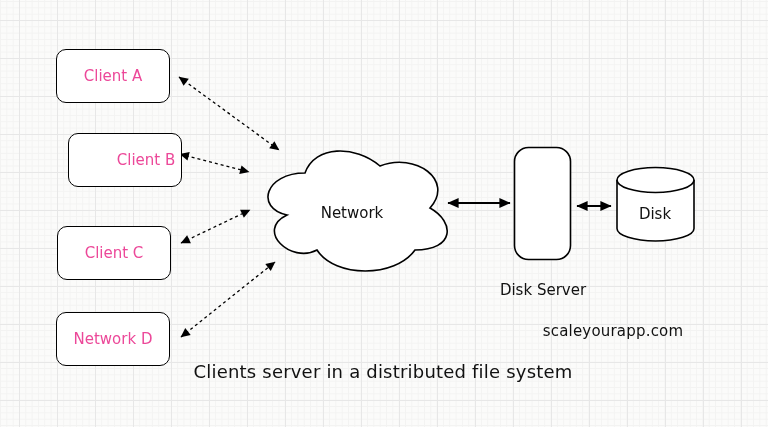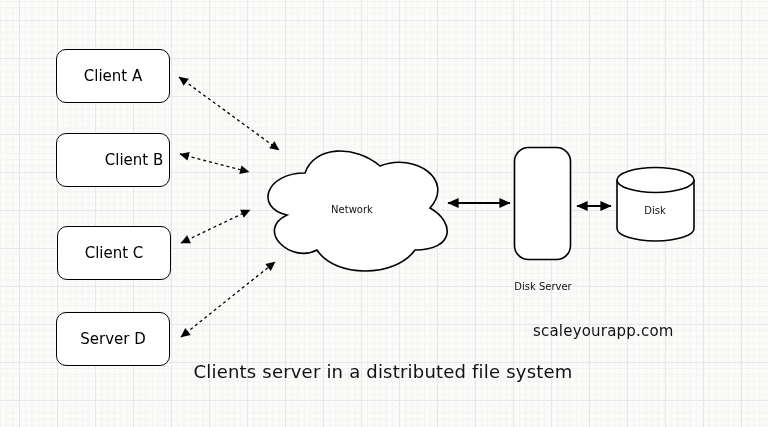--- a/index.html
+++ b/index.html
@@ -31,52 +31,52 @@
     position: absolute;
     width: 114px;
     height: 54px;
     background: #ffffff;
     border: 1.6px solid #000000;
     border-radius: 10px;
     display: flex;
     align-items: center;
     justify-content: center;
     font-size: 15px;
-    color: #000000;
+    color: #ec4899;
     box-sizing: border-box;
   }
   .node-client-a { left: 56px; top: 49px; }
-  .node-client-b { left: 56px; top: 133px; padding-left: 42px; }
+  .node-client-b { left: 68px; top: 133px; padding-left: 42px; }
   .node-client-c { left: 57px; top: 226px; }
   .node-client-d { left: 56px; top: 312px; }
   .shape-label {
     position: absolute;
     text-align: center;
-    font-size: 10px;
+    font-size: 15px;
     color: #111111;
   }
   .network-label { left: 302px; top: 204px; width: 100px; }
   .disk-label { left: 615px; top: 205px; width: 80px; }
   .fileserver-label { left: 483px; top: 281px; width: 120px; }
   .caption {
     position: absolute;
     left: 173px;
     top: 361px;
     width: 420px;
     text-align: center;
     font-size: 18px;
     letter-spacing: 0.2px;
     color: #111111;
   }
   .watermark {
     position: absolute;
     left: 533px;
     top: 322px;
     width: 160px;
-    text-align: left;
+    text-align: center;
     font-size: 15px;
     letter-spacing: 0.2px;
     color: #111111;
   }
 </style>
 </head>
 <body>
 
 <div class="canvas">
 
@@ -115,21 +115,21 @@
   <div class="node node-client-a">
     <span>Client A</span>
   </div>
   <div class="node node-client-b">
     <span>Client B</span>
   </div>
   <div class="node node-client-c">
     <span>Client C</span>
   </div>
   <div class="node node-client-d">
-    <span>Server D</span>
+    <span>Network D</span>
   </div>
 
   <div class="shape-label network-label">Network</div>
   <div class="shape-label disk-label">Disk</div>
   <div class="shape-label fileserver-label">Disk Server</div>
 
   <div class="caption">Clients server in a distributed file system</div>
   <div class="watermark">scaleyourapp.com</div>
 
 </div>

